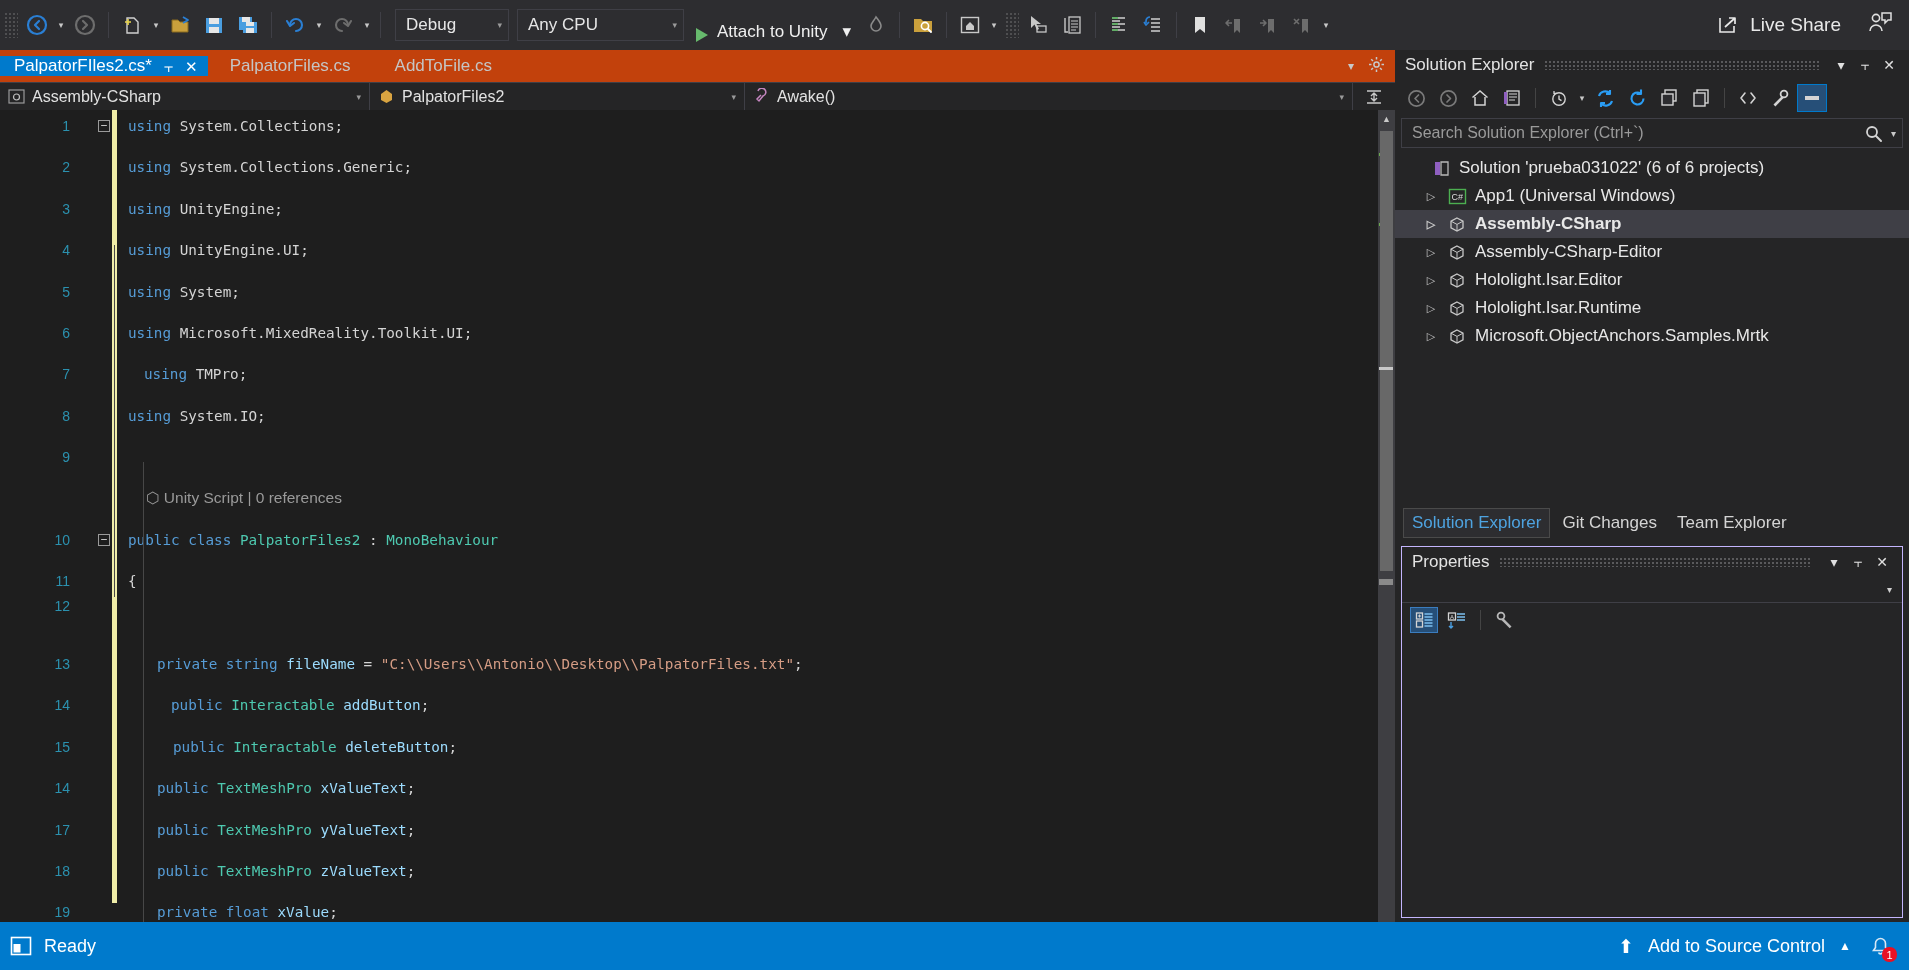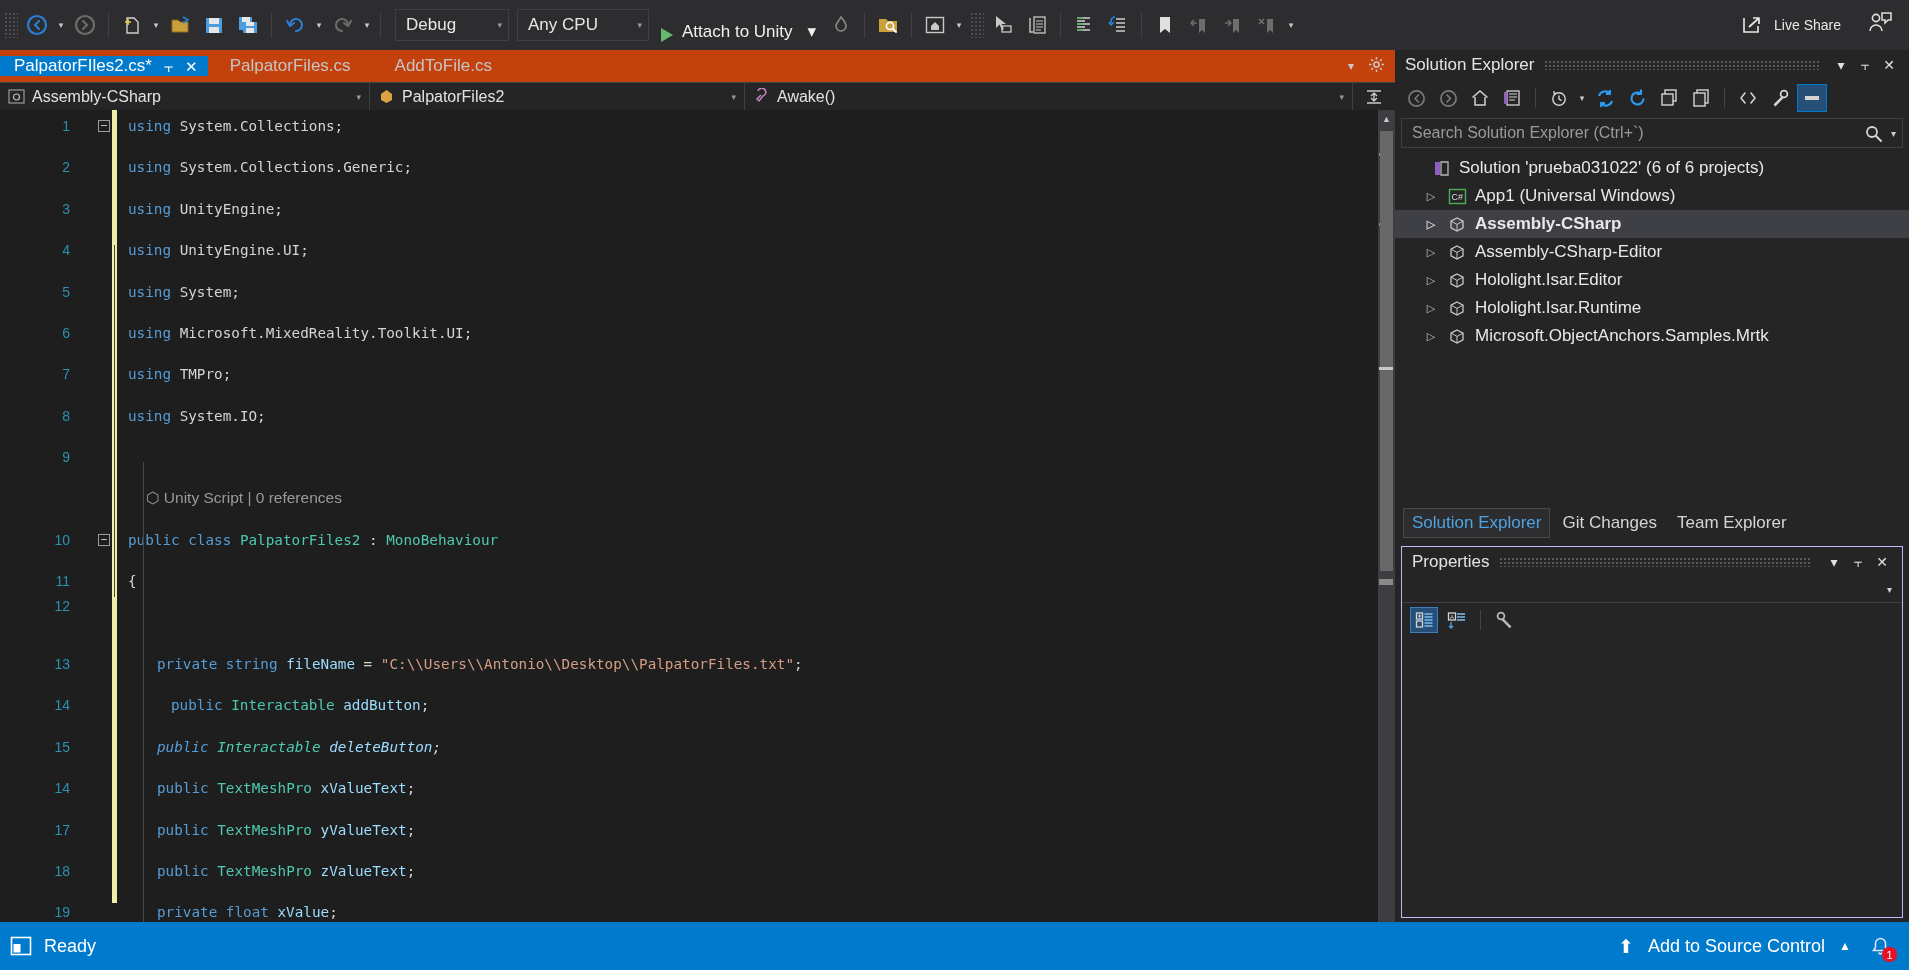--- a/index.html
+++ b/index.html
@@ -30,21 +30,21 @@
   .combo {
     height: 32px; background: #2d2d30; border: 1px solid #3f3f46; color: #e6e6e6;
     display: flex; align-items: center; padding: 0 6px 0 10px; font-size: 17px; margin-left: 8px;
     position: relative;
   }
   .combo .cb-label { flex: 1 1 auto; white-space: nowrap; }
   .combo .cb-arrow { margin-left: 22px; color: #9a9a9a; font-size: 9px; }
   .run-btn { display:flex; align-items:flex-end; gap:9px; padding: 0 8px 0 12px; height:34px; color:#f0f0f0; font-size:17px; }
   .tri { width: 0; height: 0; border-left: 12px solid #67ba6d; border-top: 7px solid transparent; border-bottom: 7px solid transparent; }
   .livesharewrap { position:absolute; right: 16px; top: 0; height: 50px; display: flex; align-items: center; gap: 26px; }
-  .liveshare { display:flex; align-items:center; gap:10px; color:#e8e8e8; font-size:14px; }
+  .liveshare { display:flex; align-items:center; gap:10px; color:#e8e8e8; font-size:19px; }
 
   
   .editor-pane { position: absolute; left: 0; top: 50px; width: 1395px; height: 872px; background: #1e1e1e; }
   .tabstrip { position: relative; height: 32px; background: #c2410c; display: flex; align-items: center; }
   .tab { display: flex; align-items: center; padding: 0 10px 0 14px; font-size: 17px; color: #c5c5c5; gap: 12px; }
   .tab.active { background: #007acc; color: #ffffff; }
   .tab .tab-pin, .tab .tab-close { font-size: 15px; color: #ffffff; line-height: 1; }
   .tab.inactive { color: #c5c5c5; padding: 0 22px; }
   .tabstrip-right { position: absolute; right: 0; top: 0; height: 32px; display: flex; align-items: center; gap: 14px; padding-right: 10px; }
   .tabstrip-right .ic { color: #c8c8c8; font-size: 12px; }
@@ -206,21 +206,21 @@
         </svg>
     </div>
     <div class="tb-caret">▾</div>
 
     <div class="tb-sep"></div>
 
     <div class="combo" style="width:114px;">
       <span class="cb-label">Debug</span>
       <span class="cb-arrow">▾</span>
     </div>
-    <div class="combo" style="width:132px;">
+    <div class="combo" style="width:167px;">
       <span class="cb-label">Any CPU</span>
       <span class="cb-arrow">▾</span>
     </div>
 
     <div class="run-btn">
       <span class="tri"></span>
       <span>Attach to Unity</span>
       <span class="cb-arrow" style="margin-left:6px;">▾</span>
     </div>
 
@@ -384,30 +384,30 @@
     <div class="codewrap">
       <div class="gutter-num"></div>
       <div class="yellowbar" id="changebar" style="height: 792.6px;"></div>
       <div class="codelines" id="codelines">
           <div class="ln" style="top: 0px;"><span class="lnum">1</span><span class="fold">−</span><span class="ltxt" style="left: 128px;"><span class="kw">using </span><span class="ns">System.Collections;</span></span></div>
           <div class="ln" style="top: 20.7px;"><span class="lnum">2</span><span class="ltxt" style="left: 128px;"><span class="kw">using </span><span class="ns">System.Collections.Generic;</span></span></div>
           <div class="ln" style="top: 41.4px;"><span class="lnum">3</span><span class="ltxt" style="left: 128px;"><span class="kw">using </span><span class="ns">UnityEngine;</span></span></div>
           <div class="ln" style="top: 62.1px;"><span class="lnum">4</span><span class="ltxt" style="left: 128px;"><span class="kw">using </span><span class="ns">UnityEngine.UI;</span></span></div>
           <div class="ln" style="top: 82.8px;"><span class="lnum">5</span><span class="ltxt" style="left: 128px;"><span class="kw">using </span><span class="ns">System;</span></span></div>
           <div class="ln" style="top: 103.5px;"><span class="lnum">6</span><span class="ltxt" style="left: 128px;"><span class="kw">using </span><span class="ns">Microsoft.MixedReality.Toolkit.UI;</span></span></div>
-          <div class="ln" style="top: 124.2px;"><span class="lnum">7</span><span class="ltxt" style="left: 128px;"><span class="kw">using </span><span class="ns">TMPro;</span></span></div>
+          <div class="ln" style="top: 124.2px;"><span class="lnum">7</span><span class="ltxt" style="left: 144px;"><span class="kw">using </span><span class="ns">TMPro;</span></span></div>
           <div class="ln" style="top: 144.9px;"><span class="lnum">8</span><span class="ltxt" style="left: 128px;"><span class="kw">using </span><span class="ns">System.IO;</span></span></div>
           <div class="ln" style="top: 165.6px;"><span class="lnum">9</span><span class="ltxt" style="left: 128px;"></span></div>
           <div class="ln" style="top: 186.3px;"><span class="lens" style="left: 146px;">⬡ Unity Script | 0 references</span></div>
           <div class="ln" style="top: 207px;"><span class="lnum">10</span><span class="fold">−</span><span class="ltxt" style="left: 128px;"><span class="kw">public class </span><span class="typ">PalpatorFiles2</span><span class="pl"> : </span><span class="typ">MonoBehaviour</span></span></div>
           <div class="ln" style="top: 227.7px;"><span class="lnum">11</span><span class="ltxt" style="left: 128px;"><span class="pl">{</span></span></div>
           <div class="ln" style="top: 232px;"><span class="lnum">12</span></div>
           <div class="ln" style="top: 269.1px;"><span class="lnum">13</span><span class="ltxt" style="left: 157px;"><span class="kw">private string </span><span class="id">fileName</span><span class="pl"> = </span><span class="str">"C:\\Users\\Antonio\\Desktop\\PalpatorFiles.txt"</span><span class="pl">;</span></span></div>
           <div class="ln" style="top: 289.8px;"><span class="lnum">14</span><span class="ltxt" style="left: 157px; margin-left: 14px;"><span class="kw">public </span><span class="typ">Interactable </span><span class="id">addButton</span><span class="pl">;</span></span></div>
-          <div class="ln" style="top: 310.5px;"><span class="lnum">15</span><span class="ltxt" style="left: 157px; font-style: italic;"><span class="kw">public </span><span class="typ">Interactable </span><span class="id">deleteButton</span><span class="pl">;</span></span></div>
+          <div class="ln" style="top: 310.5px;"><span class="lnum">15</span><span class="ltxt" style="left: 173px;"><span class="kw">public </span><span class="typ">Interactable </span><span class="id">deleteButton</span><span class="pl">;</span></span></div>
           <div class="ln" style="top: 331.2px;"><span class="lnum">14</span><span class="ltxt" style="left: 157px;"><span class="kw">public </span><span class="typ">TextMeshPro </span><span class="id">xValueText</span><span class="pl">;</span></span></div>
           <div class="ln" style="top: 351.9px;"><span class="lnum">17</span><span class="ltxt" style="left: 157px;"><span class="kw">public </span><span class="typ">TextMeshPro </span><span class="id">yValueText</span><span class="pl">;</span></span></div>
           <div class="ln" style="top: 372.6px;"><span class="lnum">18</span><span class="ltxt" style="left: 157px;"><span class="kw">public </span><span class="typ">TextMeshPro </span><span class="id">zValueText</span><span class="pl">;</span></span></div>
           <div class="ln" style="top: 393.3px;"><span class="lnum">19</span><span class="ltxt" style="left: 157px;"><span class="kw">private float </span><span class="id">xValue</span><span class="pl">;</span></span></div>
         </div>
 
       <div class="vscroll">
         <div class="up">▲</div>
         <div class="track">
           <div class="vmark" style="top:26px;background:#6aa84f;"></div>

